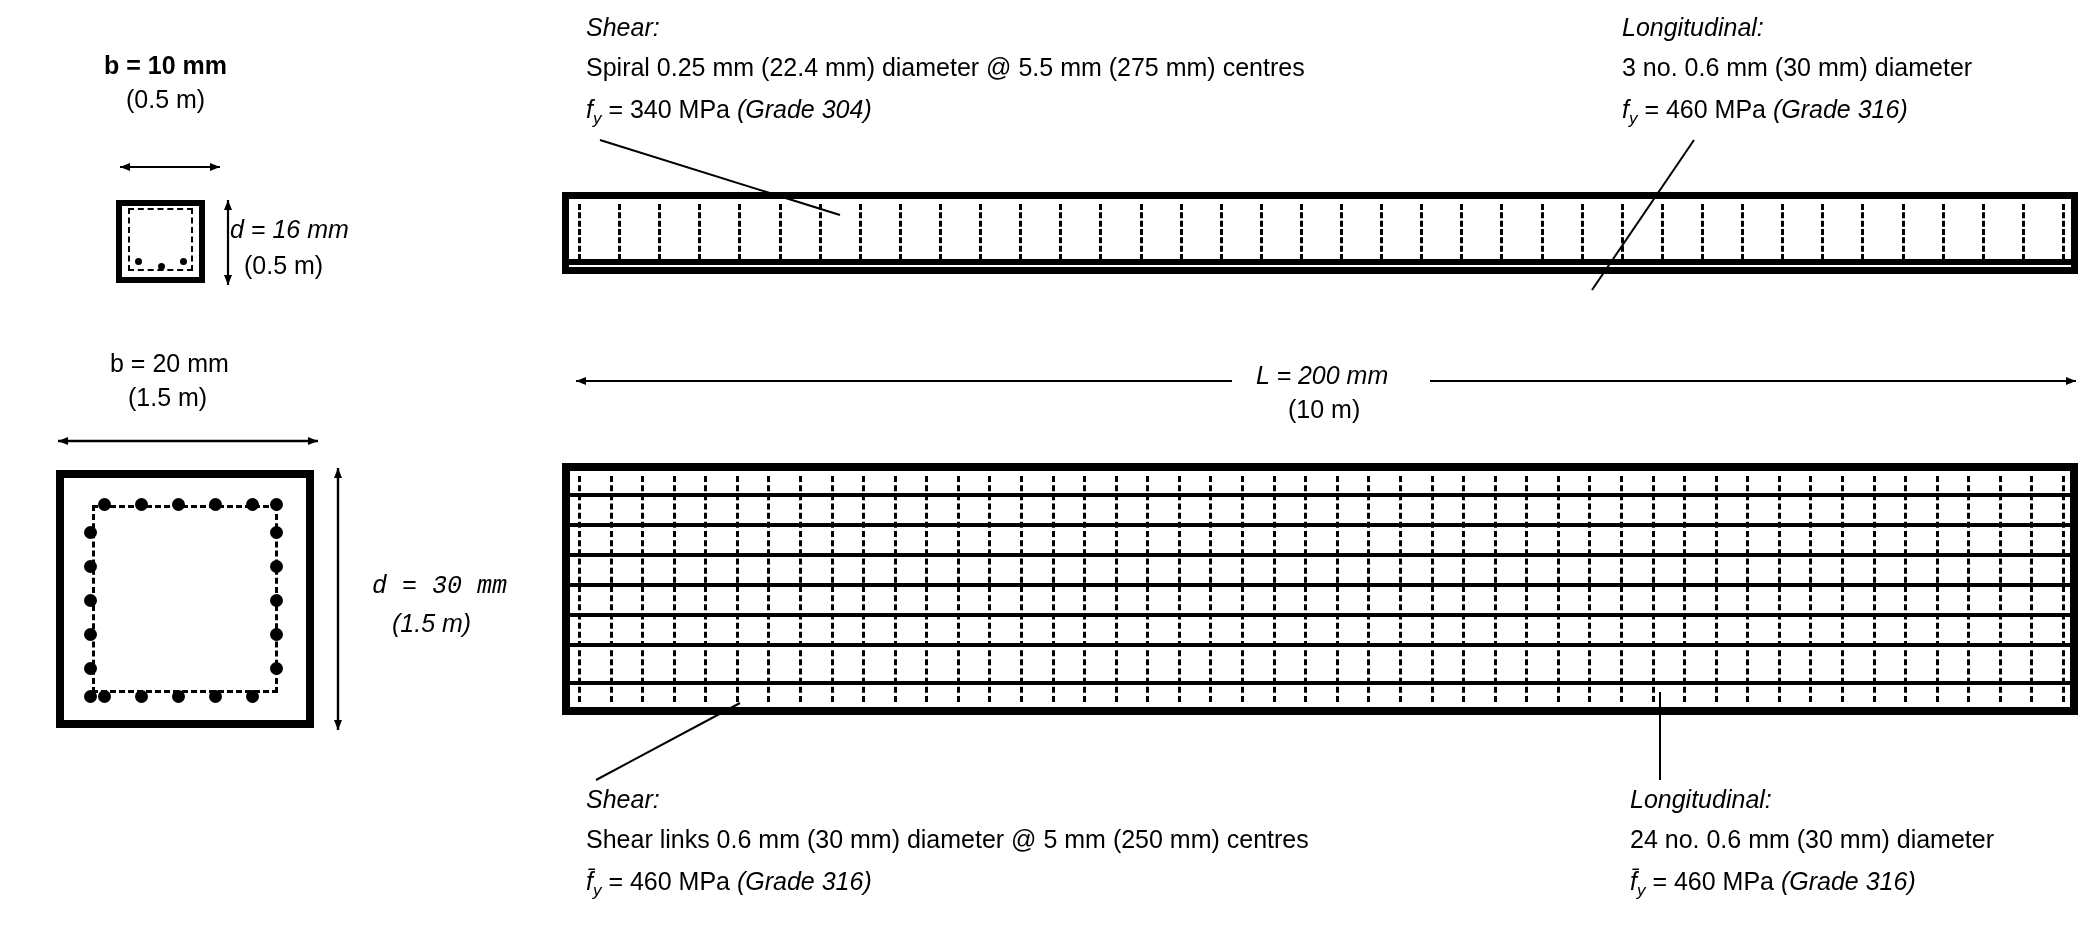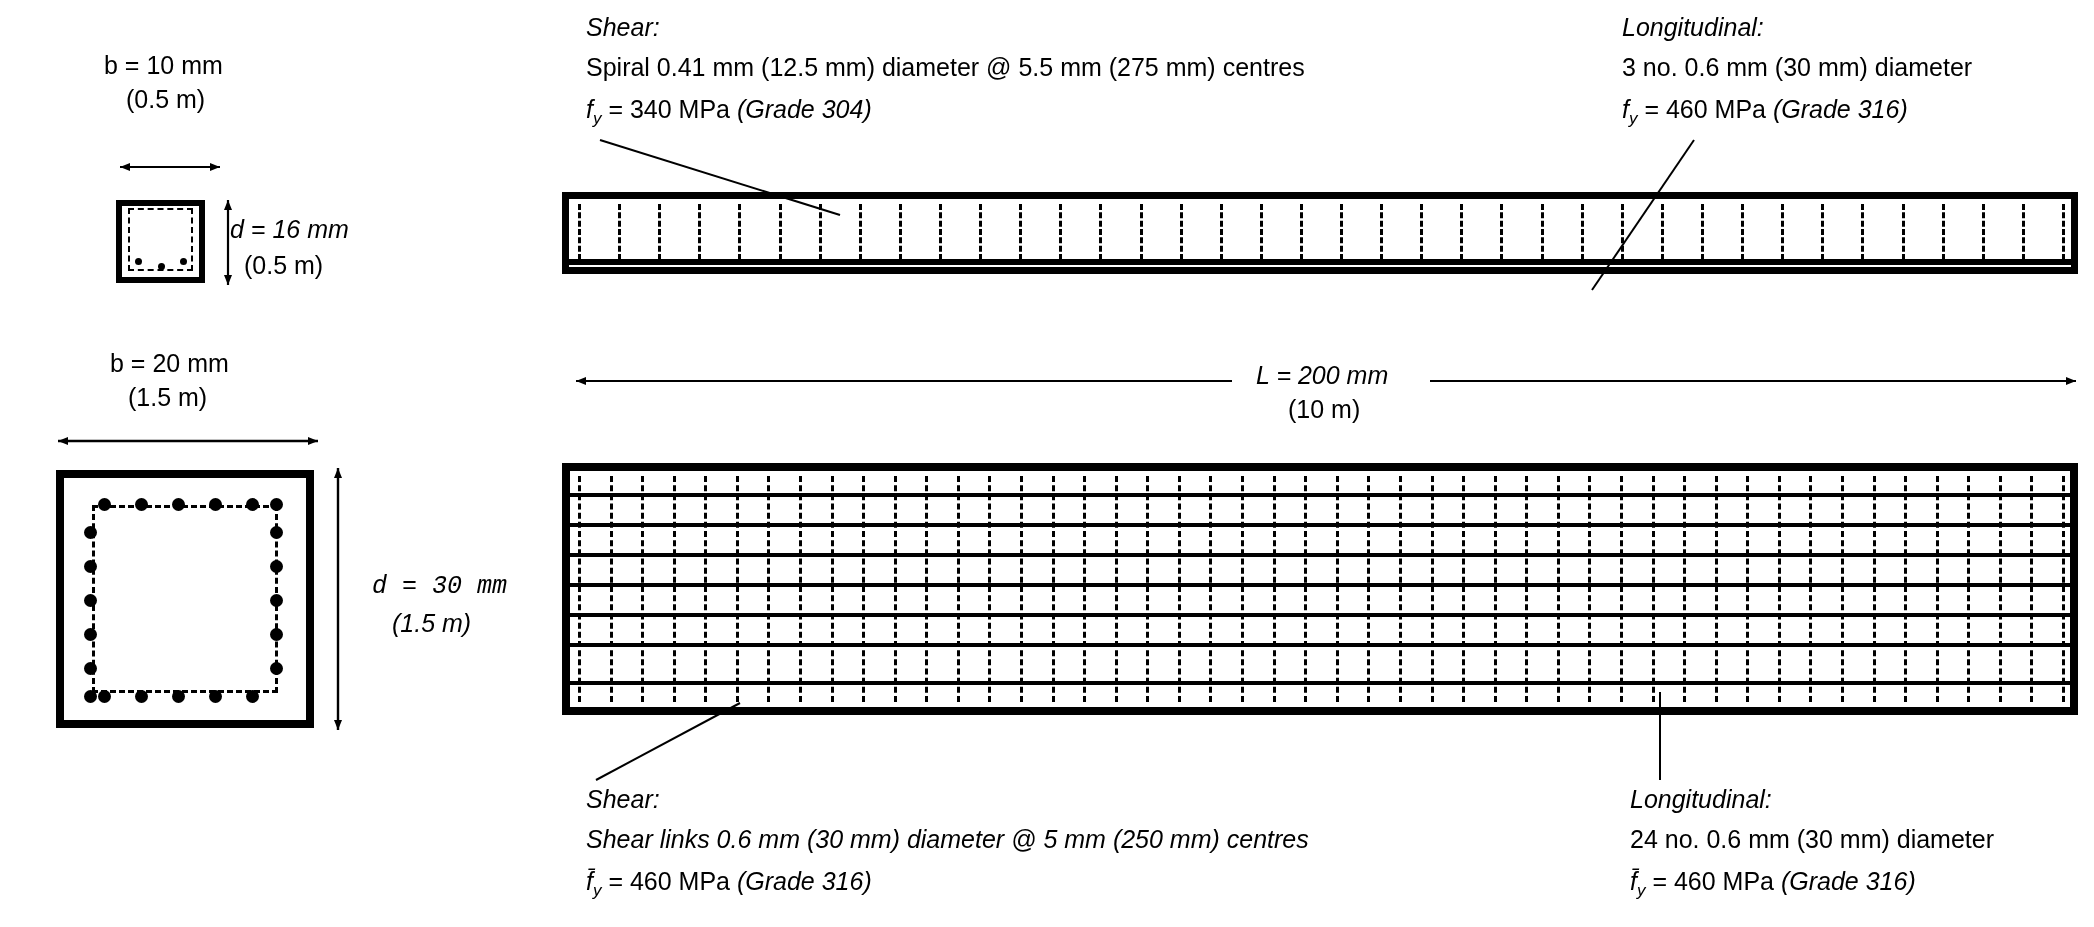--- a/index.html
+++ b/index.html
@@ -81,21 +81,21 @@
   }
   .longbar {
     position: absolute;
     height: 0;
     border-top: 4px solid #000;
   }
 </style>
 </head>
 <body>
 
-<div class="abs txt" style="left:104px; top:48px;">b = 10 mm</div>
+<div class="abs txt" style="left:104px; top:48px;font-weight:bold;">b = 10 mm</div>
 <div class="abs txt" style="left:126px; top:82px;">(0.5 m)</div>
 
 <div class="abs sec-small-outer" style="left:116px; top:200px; width:89px; height:83px;">
   <div class="sec-small-inner" style="left:6px; top:2px; right:6px; bottom:6px;"></div>
   <div class="dot dot-s" style="left:13px; top:52px;"></div>
   <div class="dot dot-s" style="left:36px; top:57px;"></div>
   <div class="dot dot-s" style="left:58px; top:52px;"></div>
 </div>
 
 <div class="abs txt" style="left:230px; top:212px;">
@@ -288,38 +288,38 @@
   <g>
     <line x1="596" y1="780" x2="740" y2="703" stroke="#000" stroke-width="2"></line>
   </g>
 
   <g>
     <line x1="1660" y1="780" x2="1660" y2="692" stroke="#000" stroke-width="2"></line>
   </g>
 </svg>
 
 <div class="abs txt it" style="left:586px; top:10px;">Shear:</div>
-<div class="abs txt" style="left:586px; top:50px;">Spiral 0.41 mm (12.5 mm) diameter @ 5.5 mm (275 mm) centres</div>
+<div class="abs txt" style="left:586px; top:50px;">Spiral 0.25 mm (22.4 mm) diameter @ 5.5 mm (275 mm) centres</div>
 <div class="abs txt" style="left:586px; top:92px;">
   <span class="it">f</span><span class="sub it">y</span><span> = 340 MPa </span><span class="it">(Grade 304)</span>
 </div>
 
 <div class="abs txt it" style="left:1622px; top:10px;">Longitudinal:</div>
 <div class="abs txt" style="left:1622px; top:50px;">3 no. 0.6 mm (30 mm) diameter</div>
 <div class="abs txt" style="left:1622px; top:92px;">
   <span class="it">f</span><span class="sub it">y</span><span> = 460 MPa </span><span class="it">(Grade 316)</span>
 </div>
 
 <div class="abs txt" style="left:1256px; top:358px;">
   <span class="it">L = 200 mm</span>
 </div>
 <div class="abs txt" style="left:1288px; top:392px;">(10 m)</div>
 
 <div class="abs txt it" style="left:586px; top:782px;">Shear:</div>
-<div class="abs txt" style="left:586px; top:822px;font-style:italic;">Shear links 0.6 mm (30 mm) diameter @ 5 mm (250 mm) centres</div>
+<div class="abs txt" style="left:586px; top:822px;">Shear links 0.6 mm (30 mm) diameter @ 5 mm (250 mm) centres</div>
 <div class="abs txt" style="left:586px; top:864px;">
   <span class="it">f̄</span><span class="sub it">y</span><span> = 460 MPa  </span><span class="it">(Grade 316)</span>
 </div>
 
 <div class="abs txt it" style="left:1630px; top:782px;">Longitudinal:</div>
 <div class="abs txt" style="left:1630px; top:822px;">24 no. 0.6 mm (30 mm) diameter</div>
 <div class="abs txt" style="left:1630px; top:864px;">
   <span class="it">f̄</span><span class="sub it">y</span><span> = 460 MPa  </span><span class="it">(Grade 316)</span>
 </div>
 

